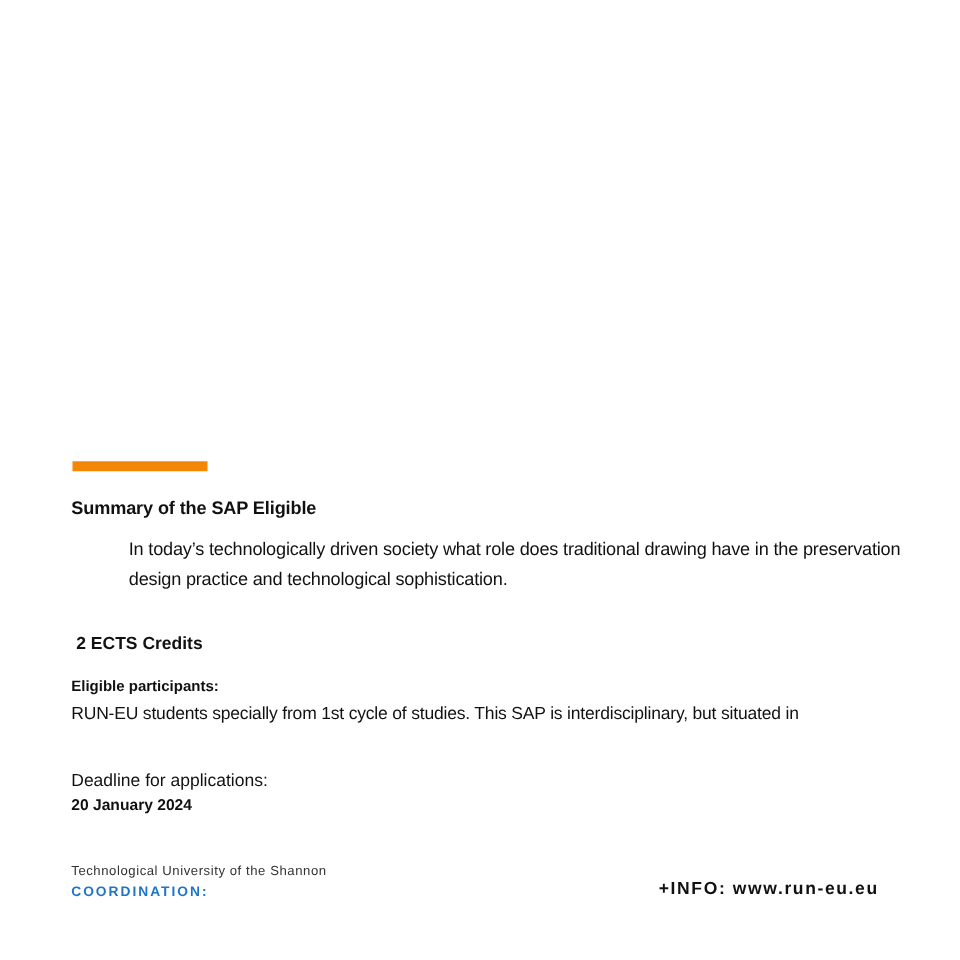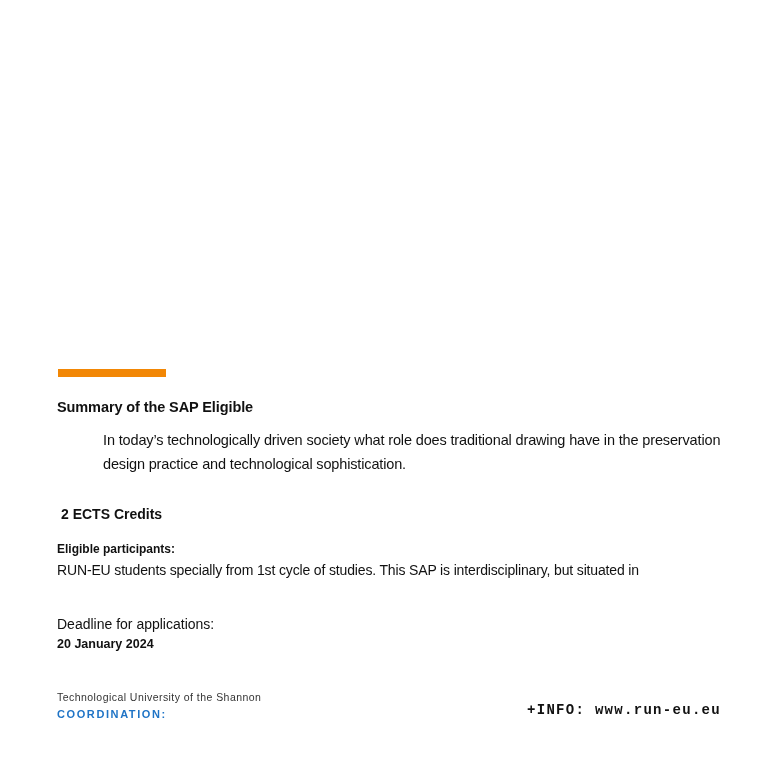--- a/index.html
+++ b/index.html
@@ -106,21 +106,20 @@
     .info-link {
       position: absolute;
       left: 527px;
       top: 702px;
       font-size: 14px;
       font-weight: bold;
       letter-spacing: 1.3px;
       white-space: nowrap;
       color: #111111;
       text-decoration: none;
-      font-family: Liberation Mono, monospace;
     }
   </style>
 </head>
 <body>
 
 <div class="accent-bar" style="background: rgb(242, 135, 5);"></div>
 
 <div class="section-title">Summary of the SAP Eligible</div>
 
 <div class="summary">

